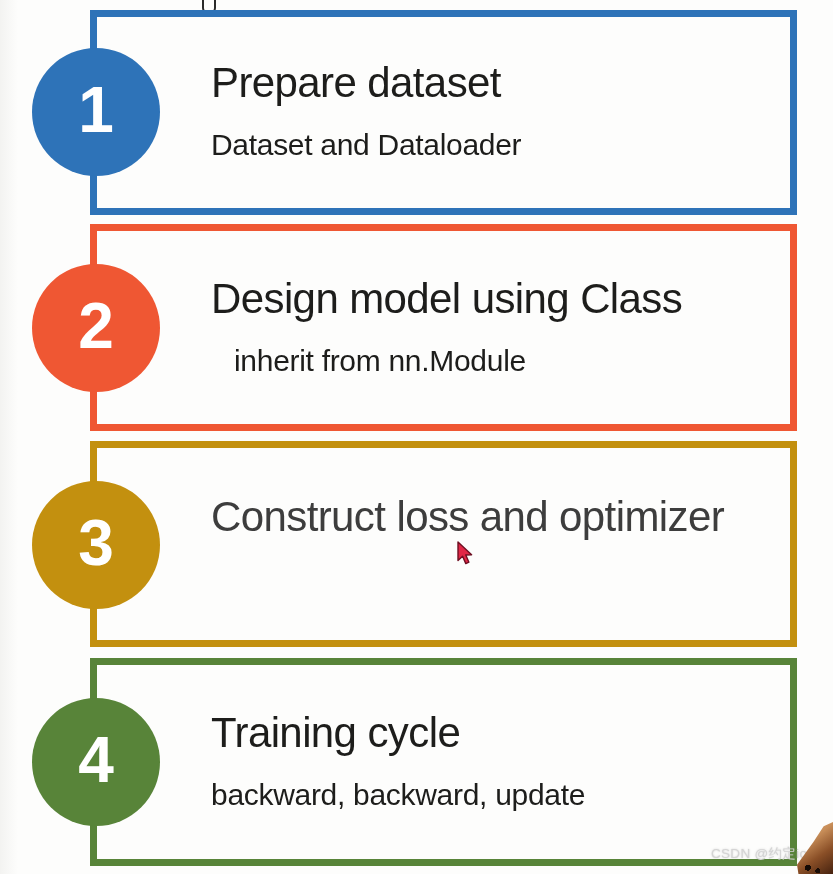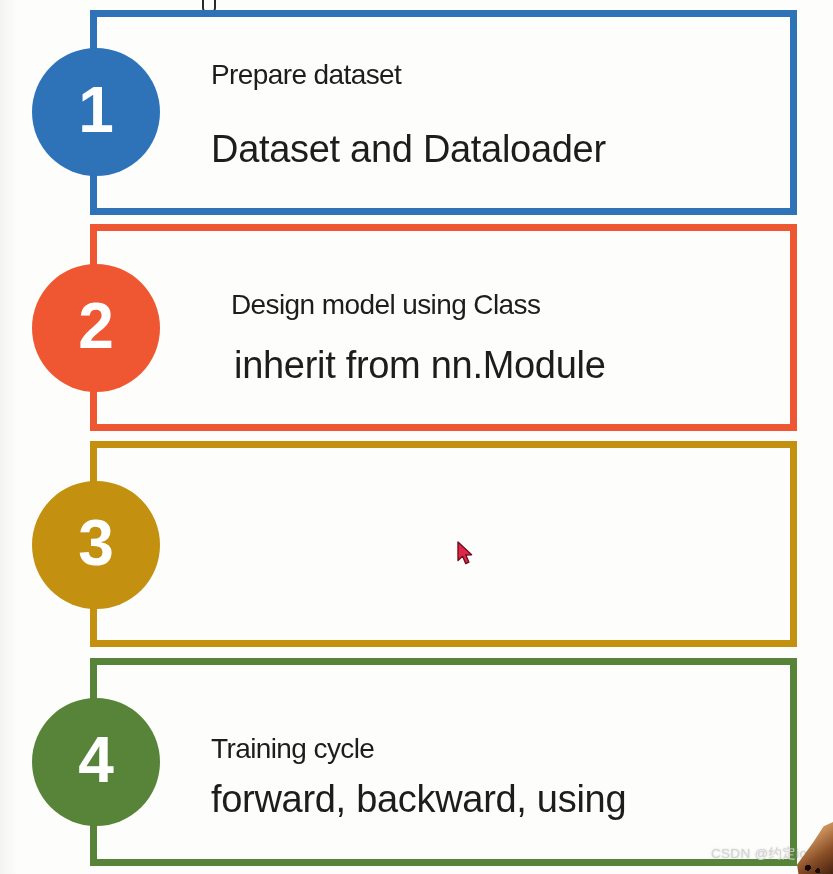--- a/index.html
+++ b/index.html
@@ -19,40 +19,40 @@
   }
   .step-circle{
     position:absolute;left:32px;width:128px;height:128px;border-radius:50%;
     display:flex;align-items:center;justify-content:center;
   }
   .step-number{
     color:#ffffff;font-size:64px;font-weight:700;line-height:1;
     transform:translateY(-2px);
   }
   .step-title{
-    position:absolute;left:211px;font-size:28px;line-height:1.2;
+    position:absolute;left:211px;font-size:42px;line-height:1.2;
     letter-spacing:-0.6px;color:#1d1d1b;white-space:nowrap;
   }
   .step-subtitle{
-    position:absolute;left:211px;font-size:38px;line-height:1.2;
+    position:absolute;left:211px;font-size:30px;line-height:1.2;
     letter-spacing:-0.3px;color:#1d1d1b;white-space:nowrap;
   }
   
   #frame-1{top:10px;height:205px;}
   #frame-2{top:224px;height:207px;}
   #frame-3{top:441px;height:206px;}
   #frame-4{top:658px;height:208px;}
   #circle-1{top:48px;}
   #circle-2{top:264px;}
   #circle-3{top:481px;}
   #circle-4{top:698px;}
   #title-1{top:58px;}
-  #title-2{top:288px;margin-left:20px;}
+  #title-2{top:274px;}
   #title-3{top:492px;}
-  #title-4{top:708px;margin-top:24px;}
+  #title-4{top:708px;}
   #subtitle-1{top:127px;}
   #subtitle-2{top:343px;left:234px;}
   #subtitle-3{top:560px;}
   #subtitle-4{top:777px;}
 
   .top-partial-glyph{
     position:absolute;left:202px;top:-7px;width:10px;height:16px;
     border:2.5px solid #2a2a2a;border-radius:5px;background:#fdfdfc;
   }
   .mouse-cursor{
@@ -91,27 +91,28 @@
   <div class="step-circle" id="circle-2" style="background-color: rgb(239, 87, 51);">
     <span class="step-number">2</span>
   </div>
   <div class="step-title" id="title-2" style="color: rgb(29, 29, 27);">Design model using Class</div>
   <div class="step-subtitle" id="subtitle-2" style="color: rgb(29, 29, 27);">inherit from nn.Module</div>
 
   <div class="step-frame" id="frame-3" style="border-color: rgb(195, 144, 15);"></div>
   <div class="step-circle" id="circle-3" style="background-color: rgb(195, 144, 15);">
     <span class="step-number">3</span>
   </div>
+  <div class="step-title" id="title-3" style="color: rgb(61, 61, 61);">Construct loss and optimizer</div>
 
   <div class="step-frame" id="frame-4" style="border-color: rgb(88, 132, 57);"></div>
   <div class="step-circle" id="circle-4" style="background-color: rgb(88, 132, 57);">
     <span class="step-number">4</span>
   </div>
   <div class="step-title" id="title-4" style="color: rgb(29, 29, 27);">Training cycle</div>
-  <div class="step-subtitle" id="subtitle-4" style="color: rgb(29, 29, 27);">forward, backward, using</div>
+  <div class="step-subtitle" id="subtitle-4" style="color: rgb(29, 29, 27);">backward, backward, update</div>
 
   <svg class="mouse-cursor" viewBox="0 0 18 24" xmlns="http://www.w3.org/2000/svg">
     <path id="cursor-path" d="M2,1 L2,19.5 L6.6,15.2 L9.8,22.6 L12.9,21.2 L9.8,14.0 L15.6,13.8 Z" fill="#e12746" stroke="#6e0f22" stroke-width="1.4" stroke-linejoin="round"></path>
   </svg>
 
   <div class="watermark">CSDN @约定iou</div>
 
   <div class="corner-fragment"></div>
 
 </div>

